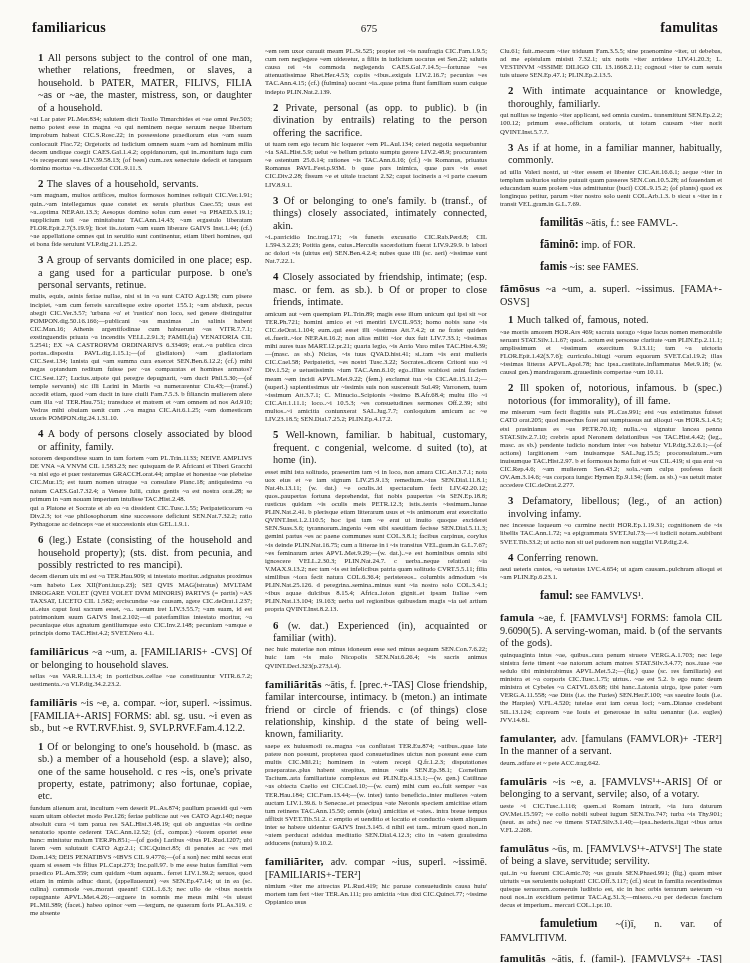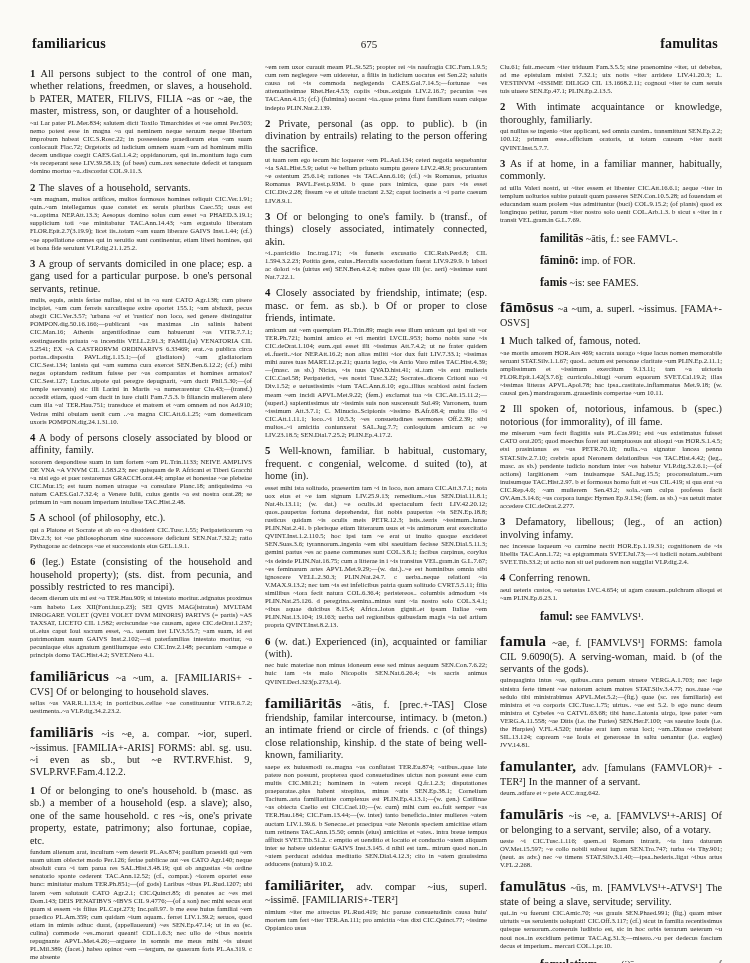--- a/index.html
+++ b/index.html
@@ -5,32 +5,31 @@
   html,body { margin:0; padding:0; background:#d8d5cd; }
   .page {
     position:relative; width:750px; height:963px; margin:0 auto;
     background:#fbfaf6; color:#161616; overflow:hidden;
     font-family:"Liberation Serif", serif;
     box-shadow:0 0 6px rgba(0,0,0,.25);
   }
   .running-head {
     display:flex; justify-content:space-between; align-items:baseline;
     padding:20px 32px 4px 32px;
-    margin-top:16px;
   }
   .rh-word { font-weight:bold; font-size:14px; letter-spacing:.2px; }
   .rh-page { font-size:11px; transform:translateX(-14px); }
   .columns { display:flex; gap:13px; padding:6px 28px 0 30px; }
   .col { flex:1 1 0; min-width:0; }
   .block { text-align:justify; }
-  .block.sense { font-size:10.2px; line-height:1.22; margin-top:5px; word-spacing:1px; }
+  .block.sense { font-size:10.2px; line-height:1.22; margin-top:5px; word-spacing:1px;margin-left:8px; }
   .block.sense .lead { font-weight:bold; font-size:10.8px; }
   .block.cite { font-size:6.7px; line-height:1.21; margin-top:1px; color:#222; }
   .block.entry { font-size:10.2px; line-height:1.22; margin-top:8px; word-spacing:.5px; }
-  .block.entry .lead { font-weight:bold; font-size:15px; letter-spacing:.2px; }
+  .block.entry .lead { font-weight:bold; font-size:11px; letter-spacing:.2px; }
   .block.xref { font-size:10.2px; line-height:1.22; margin-top:8px; }
   .block.xref .lead { font-weight:bold; font-size:11.6px;margin-left:40px; }
 </style>
 </head>
 <body>
 
 <div class="page">
   <div class="running-head">
     <span class="rh-word">familiaricus</span>
     <span class="rh-page">675</span>
@@ -39,21 +38,20 @@
   <div class="columns">
     <div class="col">
         <div class="block sense"><span class="lead">1</span> <span>All persons subject to the control of one man, whether relations, freedmen, or slaves, a household. b PATER, MATER, FILIVS, FILIA ~as or ~ae, the master, mistress, son, or daughter of a household.</span></div>
         <div class="block cite"><span>~ai Lar pater PL.Mer.834; salutem dicit Toxilo Timarchides et ~ae omni Per.503; nemo potest esse in magna ~a qui neminem neque seruum neque libertum improbum habeat CIC.S.Rosc.22; in possessione praediorum eius ~am suam conlocauit Flac.72; Orgetorix ad iudicium omnem suam ~am ad hominum milia decem undique coegit CAES.Gal.1.4.2; oppidanorum, qui in..montium iuga cum ~is receperant sese LIV.39.58.13; (of bees) cum..rex senectute defecit et tanquam domino mortuo ~a..discordat COL.9.11.3.</span></div>
         <div class="block sense"><span class="lead">2</span> <span>The slaves of a household, servants.</span></div>
         <div class="block cite"><span>~am magnam, multos artifices, multos formosos homines reliquit CIC.Ver.1.91; quin..~am intellegamus quae constet ex seruis pluribus Caec.55; usus est ~a..optima NEP.Att.13.3; Aesopus domino solus cum esset ~a PHAED.3.19.1; supplicium toti ~ae minitabatur TAC.Ann.14.43; ~am ergastulo liberatam FLOR.Epit.2.7(3.19.9); licet iis..totam ~am suam liberare GAIVS Inst.1.44; (cf.) ~ae appellatione omnes qui in seruitio sunt continentur, etiam liberi homines, qui ei bona fide seruiunt VLP.dig.21.1.25.2.</span></div>
         <div class="block sense"><span class="lead">3</span> <span>A group of servants domiciled in one place; esp. a gang used for a particular purpose. b one's personal servants, retinue.</span></div>
         <div class="block cite"><span>mulis, equis, asinis feriae nullae, nisi si in ~a sunt CATO Agr.138; cum pisere incipiet, ~am cum ferreis sarculisque exire oportet 155.1; ~am abduxit, pecus abegit CIC.Ver.3.57; 'urbana ~a' et 'rustica' non loco, sed genere distinguitur POMPON.dig.50.16.166;—publicani ~as maximas ..in salinis habent CIC.Man.16; Athenis argentifodinae cum habuerunt ~as VITR.7.7.1; exstinguendis priuata ~a incendiis VELL.2.91.3; FAMIL(ia) VENATORIA CIL 5.2541; EX ~A CASTRORVM ORDINARIVS 6.33469; erat..~a publica circa portas..disposita PAVL.dig.1.15.1;—(of gladiators) ~am gladiatoriam CIC.Sest.134; lanista qui ~am summa cura exercet SEN.Ben.6.12.2; (cf.) mihi negas optandum reditum fuisse per ~as comparatas et homines armatos? CIC.Sest.127; Lucius..utpote qui peregre depugnarit, ~am ducit Phil.5.30;—(of temple servants) sic illi Larini in Martis ~a numerarentur Clu.43;—(transf.) accedit etiam, quod ~am ducit in iure ciuili Fam.7.5.3. b filiancin mulierem alere cum illa ~a! TER.Hau.751; transduce et matrem et ~am omnem ad nos Ad.910; Vedras mihi obuiam uenit cum ..~a magna CIC.Att.6.1.25; ~am domesticam uxoris POMPON.dig.24.1.31.10.</span></div>
         <div class="block sense"><span class="lead">4</span> <span>A body of persons closely associated by blood or affinity, family.</span></div>
         <div class="block cite"><span>sororem despondisse suam in tam fortem ~am PL.Trin.1133; NEIVE AMPLIVS DE VNA ~A VNVM CIL 1.583.23; nec quisquam de P. Africani et Tiberi Gracchi ~a nisi ego et puer restaremus GRACCH.orat.44; amplae et honestae ~ae plebeiae CIC.Mur.15; est tuum nomen utraque ~a consulare Planc.18; antiquissima ~a natum CAES.Gal.7.32.4; a Venere Iulii, cuius gentis ~a est nostra orat.28; se primum in ~am nouam imperium intulisse TAC.Hist.2.48.</span></div>
-        <div class="block sense"><span class="lead">5</span> <span>A school (of philosophy, etc.).</span></div>
         <div class="block cite"><span>qui a Platone et Socrate et ab ea ~a dissident CIC.Tusc.1.55; Peripateticorum ~a Div.2.3; tot ~ae philosophorum sine successore deficiunt SEN.Nat.7.32.2; ratio Pythagorae ac deinceps ~ae et successionis eius GEL.1.9.1.</span></div>
         <div class="block sense"><span class="lead">6</span> <span>(leg.) Estate (consisting of the household and household property); (sts. dist. from pecunia, and possibly restricted to res mancipi).</span></div>
         <div class="block cite"><span>decem dierum uix mi est ~a TER.Hau.909; si intestato moritur..adgnatus proximus ~am habeto Lex XII(Font.iur.p.23); SEI QVIS MAG(istratus) MVLTAM INROGARE VOLET (QVEI VOLET DVM MINORIS) PARTVS (= partis) ~AS TAXSAT, LICETO CIL 1.582; erciscundae ~ae causam, agere CIC.deOrat.1.237; ut..eius caput Ioui sacrum esset, ~a.. uenum iret LIV.3.55.7; ~am suam, id est patrimonium suum GAIVS Inst.2.102;—si paterfamilias intestato moritur, ~a pecuniaque eius agnatum gentiliumque esto CIC.Inv.2.148; pecuniam ~amque e principis domo TAC.Hist.4.2; SVET.Nero 4.1.</span></div>
         <div class="block entry"><span class="lead">familiāricus</span> <span>~a ~um, a. [FAMILIARIS+ -CVS] Of or belonging to household slaves.</span></div>
         <div class="block cite"><span>sellas ~as VAR.R.1.13.4; in porticibus..cellae ~ae constituuntur VITR.6.7.2; uestimenta..~a VLP.dig.34.2.23.2.</span></div>
         <div class="block entry"><span class="lead">familiāris</span> <span>~is ~e, a. compar. ~ior, superl. ~issimus. [FAMILIA+-ARIS] FORMS: abl. sg. usu. ~i even as sb., but ~e RVT.RVF.hist. 9, SVLP.RVF.Fam.4.12.2.</span></div>
         <div class="block sense"><span class="lead">1</span> <span>Of or belonging to one's household. b (masc. as sb.) a member of a household (esp. a slave); also, one of the same household. c res ~is, one's private property, estate, patrimony; also fortunae, copiae, etc.</span></div>
         <div class="block cite"><span>fundum alienum arat, incultum ~em deserit PL.As.874; paullum praesidi qui ~em suam uitam oblectet modo Per.126; feriae publicae aut ~es CATO Agr.140; neque absoluit cura ~i tam parua res SAL.Hist.3.48.19; qui ob angustias ~is ordine senatorio sponte cederent TAC.Ann.12.52; (cf., compar.) ~iorem oportet esse hunc: minitatur malum TER.Ph.851;—(of gods) Laribus ~ibus PL.Rud.1207; ubi larem ~em salutauit CATO Agr.2.1; CIC.Quinct.85; di penates ac ~es mei Dom.143; DEIS PENATIBVS ~IBVS CIL 9.4776;—(of a son) nec mihi secus erat quam si essem ~is filius PL.Capt.273; Inc.pall.97. b me esse huius familiai ~em praedico PL.Am.359; cum quidam ~ium aquam.. ferret LIV.1.39.2; seruos, quod etiam in mimis adhuc durat, (appellauerunt) ~es SEN.Ep.47.14; ut in ea (sc. culina) commode ~es..morari queant! COL.1.6.3; nec ullo de ~ibus nostris repugnante APVL.Met.4.26;—arguere in somnis me meus mihi ~is uisust PL.Mil.389; (facet.) habeo opinor ~em —tergum, ne quaeram foris PL.As.319. c me absente</span></div>
       </div>
     <div class="col">

